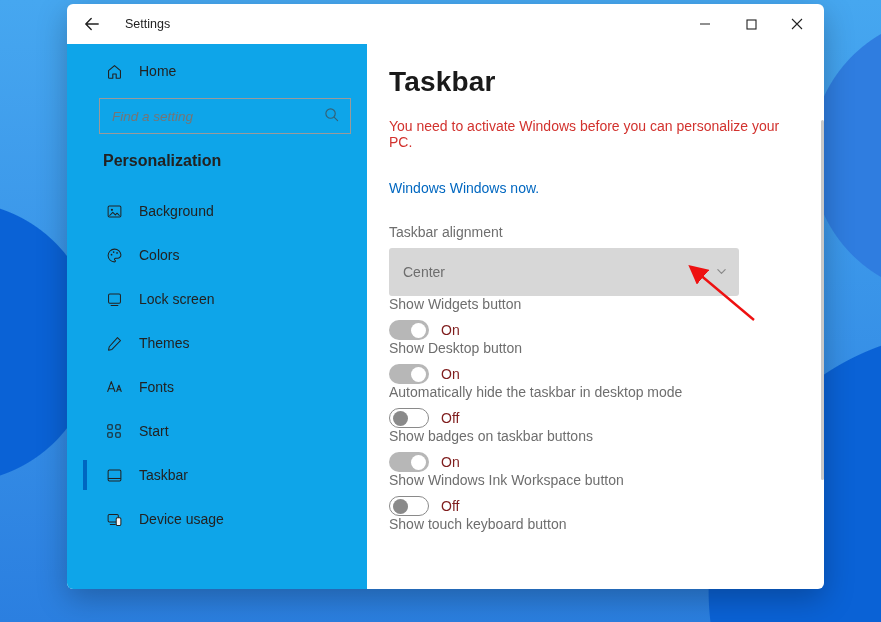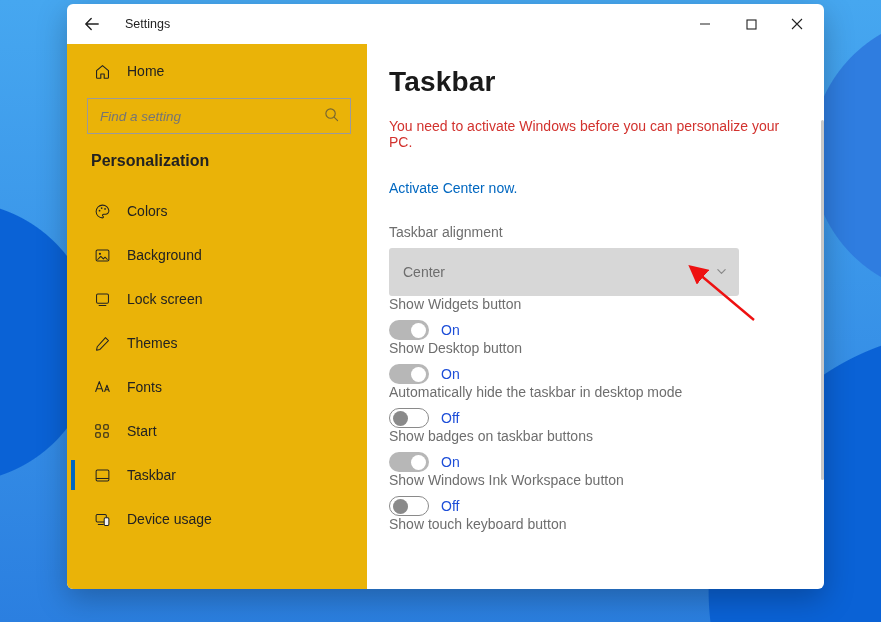--- a/index.html
+++ b/index.html
@@ -21,22 +21,22 @@
     padding:0 4px 0 10px;
   }
   .tb-left{display:flex;align-items:center;gap:18px;}
   .back-btn{width:30px;height:30px;border-radius:4px;display:flex;align-items:center;justify-content:center;cursor:pointer;}
   .tb-title{font-size:12.5px;color:#222;}
   .tb-right{margin-left:auto;display:flex;}
   .tb-btn{width:46px;height:34px;display:flex;align-items:center;justify-content:center;cursor:pointer;}
   .tb-btn svg{display:block;}
   .body{flex:1;display:flex;min-height:0;}
   .sidebar{
-    width:300px;flex:0 0 300px;background:#eab308;
-    padding:6px 16px 0 20px;box-sizing:border-box;display:flex;flex-direction:column;
+    width:300px;flex:0 0 300px;background:#0ea5e9;
+    padding:6px 16px 0 32px;box-sizing:border-box;display:flex;flex-direction:column;
   }
   .home-row, .nav-item{
     display:flex;align-items:center;gap:16px;height:42px;
     color:#222;cursor:pointer;border-radius:4px;padding:0 6px;
     font-size:14px;
   }
   .home-row .ic, .nav-item .ic{width:18px;height:18px;display:flex;align-items:center;justify-content:center;}
   .search-box{
     margin:6px 0 14px 0;height:34px;border:1px solid #9a9a9a;
     display:flex;align-items:center;padding:0 10px;background:#fff0;
@@ -70,21 +70,21 @@
   .toggle{
     width:40px;height:20px;border-radius:20px;position:relative;cursor:pointer;box-sizing:border-box;
   }
   .toggle .knob{
     position:absolute;top:2.5px;width:15px;height:15px;border-radius:50%;
   }
   .toggle.on{background:#b7b7b7;}
   .toggle.on .knob{right:3px;background:#fff;}
   .toggle.off{background:#fff;border:1.5px solid #8a8a8a;}
   .toggle.off .knob{left:3px;top:2px;background:#8a8a8a;}
-  .toggle-state{color:#1d4ed8;font-size:14px;}
+  .toggle-state{color:#7f1d1d;font-size:14px;}
   .scroll-ind{
     position:absolute;right:0;top:76px;width:3px;height:360px;background:#c8c8c8;border-radius:2px;
   }
   
   .arrow{position:absolute;pointer-events:none;}
 </style>
 </head>
 <body>
 
 <div class="window">
@@ -138,37 +138,37 @@
             </svg>
         </span>
       </div>
 
       <div class="section-head">Personalization</div>
 
       <div class="nav">
         <div class="nav-item">
           <span class="ic">
               <svg width="17" height="17" viewBox="0 0 20 20">
+                <rect x="2.5" y="3.5" width="15" height="13" rx="1.5" fill="none" stroke="#222" stroke-width="1.2"></rect>
+                <circle cx="7" cy="8" r="1.3" fill="#222"></circle>
+                <path d="m4 15 4-4 3 3 2-2 3 3" fill="none" stroke="#222" stroke-width="1.2" stroke-linejoin="round"></path>
+              </svg>
+            </span>
+          <span>Background</span>
+        </div>
+        <div class="nav-item">
+          <span class="ic">
+              <svg width="17" height="17" viewBox="0 0 20 20">
                 <path d="M10 2.5a7.5 7.5 0 1 0 0 15c1.4 0 1.4-1.4.5-2-1-.7-.4-2.2.9-2.2h2.1A4 4 0 0 0 17.5 9 7.4 7.4 0 0 0 10 2.5z" fill="none" stroke="#222" stroke-width="1.2"></path>
                 <circle cx="6.5" cy="9" r="1" fill="#222"></circle>
                 <circle cx="9" cy="6" r="1" fill="#222"></circle>
                 <circle cx="13" cy="7" r="1" fill="#222"></circle>
               </svg>
             </span>
           <span>Colors</span>
-        </div>
-        <div class="nav-item">
-          <span class="ic">
-              <svg width="17" height="17" viewBox="0 0 20 20">
-                <rect x="2.5" y="3.5" width="15" height="13" rx="1.5" fill="none" stroke="#222" stroke-width="1.2"></rect>
-                <circle cx="7" cy="8" r="1.3" fill="#222"></circle>
-                <path d="m4 15 4-4 3 3 2-2 3 3" fill="none" stroke="#222" stroke-width="1.2" stroke-linejoin="round"></path>
-              </svg>
-            </span>
-          <span>Background</span>
         </div>
         <div class="nav-item">
           <span class="ic">
               <svg width="17" height="17" viewBox="0 0 20 20">
                 <rect x="3" y="3.5" width="14" height="11" rx="1.5" fill="none" stroke="#222" stroke-width="1.2"></rect>
                 <path d="M6 17h8" stroke="#222" stroke-width="1.2" stroke-linecap="round"></path>
               </svg>
             </span>
           <span>Lock screen</span>
         </div>
@@ -220,21 +220,21 @@
         </div>
       </div>
     </div>
 
     <div class="content">
       <div class="scroll-ind"></div>
 
       <h1 class="page">Taskbar</h1>
 
       <div class="msg-warn">You need to activate Windows before you can personalize your PC.</div>
-      <div class="msg-link">Activate Center now.</div>
+      <div class="msg-link">Windows Windows now.</div>
 
       <div class="setting">
         <div class="setting-label">Taskbar alignment</div>
         <div class="dropdown">
           <span>Center</span>
           <span class="chev">
             <svg width="11" height="11" viewBox="0 0 12 12">
                 <path d="m2 4 4 4 4-4" fill="none" stroke="#555" stroke-width="1.3" stroke-linecap="round" stroke-linejoin="round"></path>
               </svg>
           </span>

